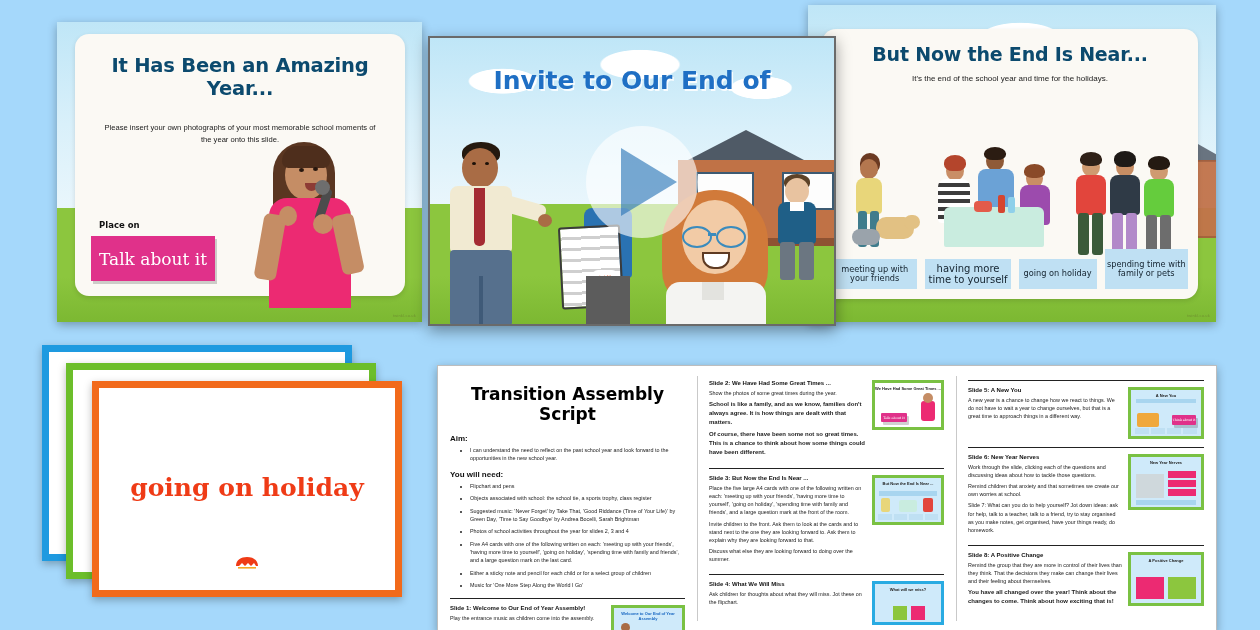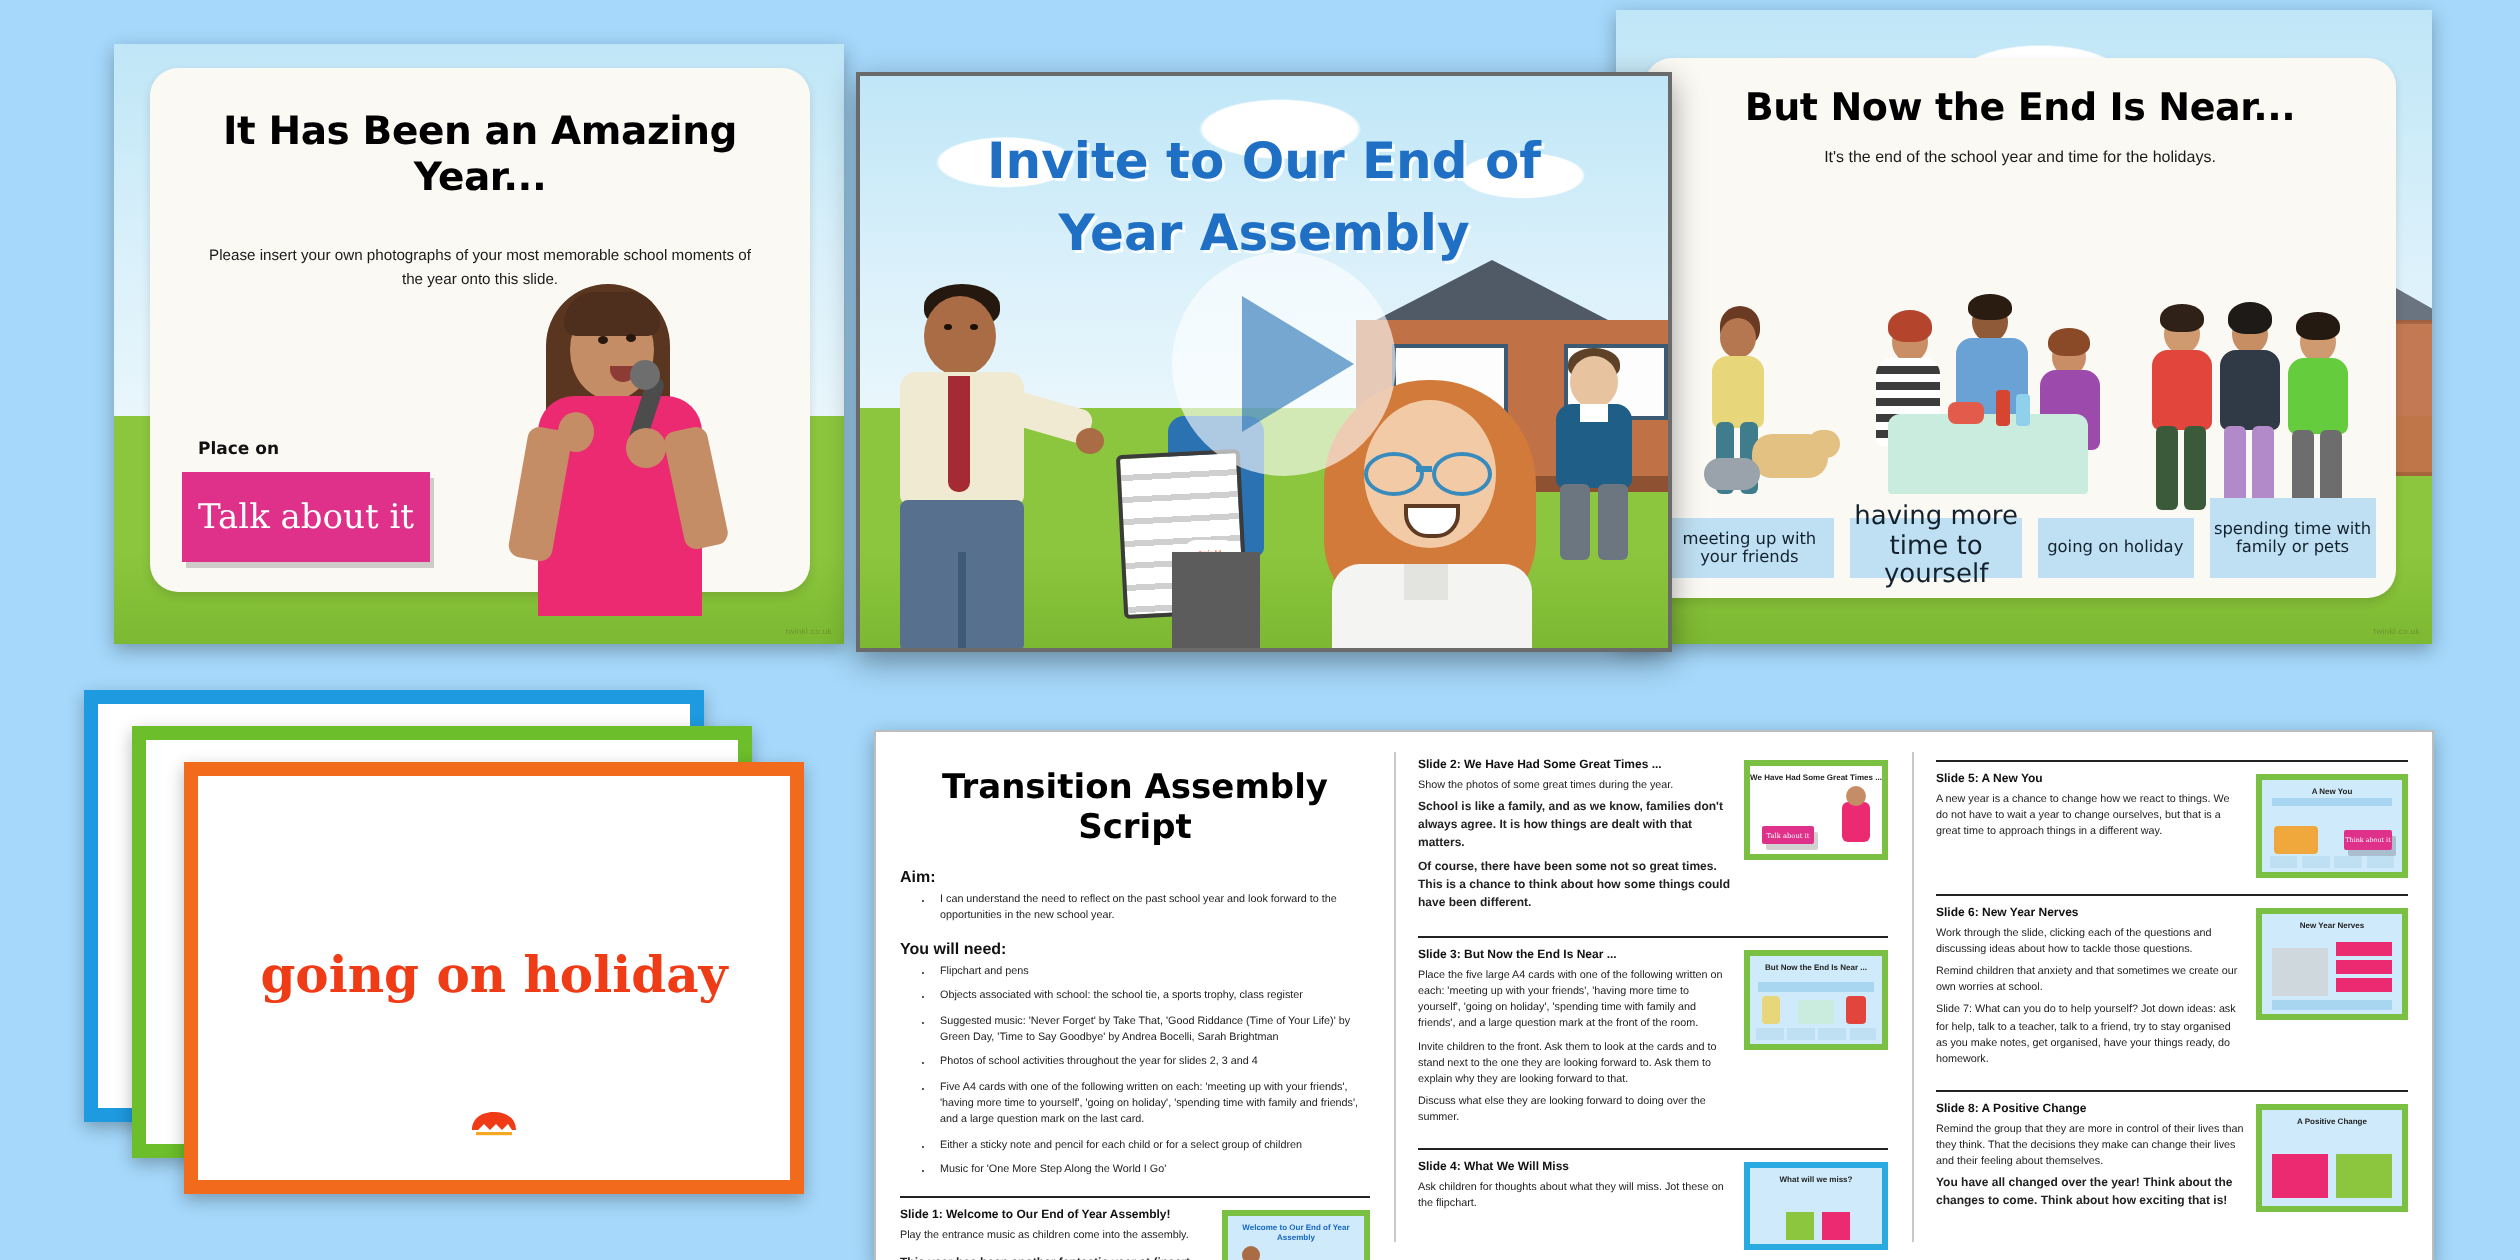--- a/index.html
+++ b/index.html
@@ -39,21 +39,21 @@
     position:absolute;width:0;height:0;opacity:.55;
     border-left:solid transparent;border-right:solid transparent;
     border-bottom:solid #e3d1bd;
   }
   .card{
     position:absolute;background:#fbf9f4;border-radius:14px;
     box-shadow:0 2px 5px rgba(0,0,0,.12);
     overflow:hidden;
   }
   .s-title{
-    text-align:center;color:#000000;font-weight:bold;
+    text-align:center;color:#0c4a6e;font-weight:bold;
     font-family:"DejaVu Sans",sans-serif;
     letter-spacing:-.2px;
   }
   .s-sub{text-align:center;color:#1a1a1a;font-family:Liberation Sans, sans-serif;}
   .blue-band{
     background:#a8d5ef;color:#12222e;text-align:center;
     font-family:"DejaVu Sans",sans-serif;
   }
   .chip{
     background:#bfe0f3;color:#13222e;text-align:center;
@@ -238,21 +238,21 @@
           <div class="torso" style="left:70px;top:30px;width:30px;height:38px;background:#65cc3d;"></div>
           <div class="leg" style="left:72px;top:66px;width:11px;height:40px;background:#6d6d6d;"></div>
           <div class="leg" style="left:86px;top:66px;width:11px;height:40px;background:#6d6d6d;"></div>
         </div>
       </div>
 
       <div style="position:absolute;left:10px;right:10px;bottom:10px;display:flex;gap:8px;align-items:flex-end;">
         <div class="chip" style="width:90px;height:30px;font-size:8.2px;">
           <span>meeting up with your friends</span>
         </div>
-        <div class="chip" style="width:90px;height:30px;font-size:13px;">
+        <div class="chip" style="width:90px;height:30px;font-size:10px;">
           <span>having more time to yourself</span>
         </div>
         <div class="chip" style="width:82px;height:30px;font-size:8.2px;">
           <span>going on holiday</span>
         </div>
         <div class="chip" style="width:88px;height:40px;font-size:8.2px;">
           <span>spending time with family or pets</span>
         </div>
       </div>
     </div>
@@ -303,21 +303,20 @@
     <div class="fig" style="left:342px;top:136px;width:52px;height:106px;">
       <div class="hair" style="left:12px;top:0;width:26px;height:16px;background:#5d4227;"></div>
       <div class="head" style="left:13px;top:4px;width:24px;height:26px;background:#e8c3a0;"></div>
       <div class="torso" style="left:6px;top:28px;width:38px;height:42px;background:#1f5f87;"></div>
       <div style="position:absolute;left:18px;top:28px;width:14px;height:9px;background:#fff;"></div>
       <div class="leg" style="left:8px;top:68px;width:15px;height:38px;background:#6b7681;"></div>
       <div class="leg" style="left:27px;top:68px;width:15px;height:38px;background:#6b7681;"></div>
     </div>
 
     <div style="position:absolute;left:0;right:0;top:28px;text-align:center;font-family:'DejaVu Sans',sans-serif;font-weight:bold;font-size:25px;color:#1f6fc4;text-shadow:1.5px 1.5px 0 rgba(255,255,255,.85);">Invite to Our End of</div>
-    <div style="position:absolute;left:0;right:0;top:64px;text-align:center;font-family:'DejaVu Sans',sans-serif;font-weight:bold;font-size:25px;color:#1f6fc4;text-shadow:1.5px 1.5px 0 rgba(255,255,255,.85);">Year Assembly</div>
 
     <div class="play-circle" style="left:156px;top:88px;width:112px;height:112px;">
       <div class="play-tri"></div>
     </div>
   </div>
 
   <div style="position:absolute;left:40px;top:344px;width:360px;height:250px;">
     <div class="pcard" style="left:2px;top:1px;width:296px;height:202px;border:7px solid #1e9ae0;"></div>
     <div class="pcard" style="left:26px;top:19px;width:296px;height:202px;border:7px solid #6cbe2a;"></div>
     <div class="pcard" style="left:52px;top:37px;width:296px;height:202px;border:7px solid #f26a1b;">

